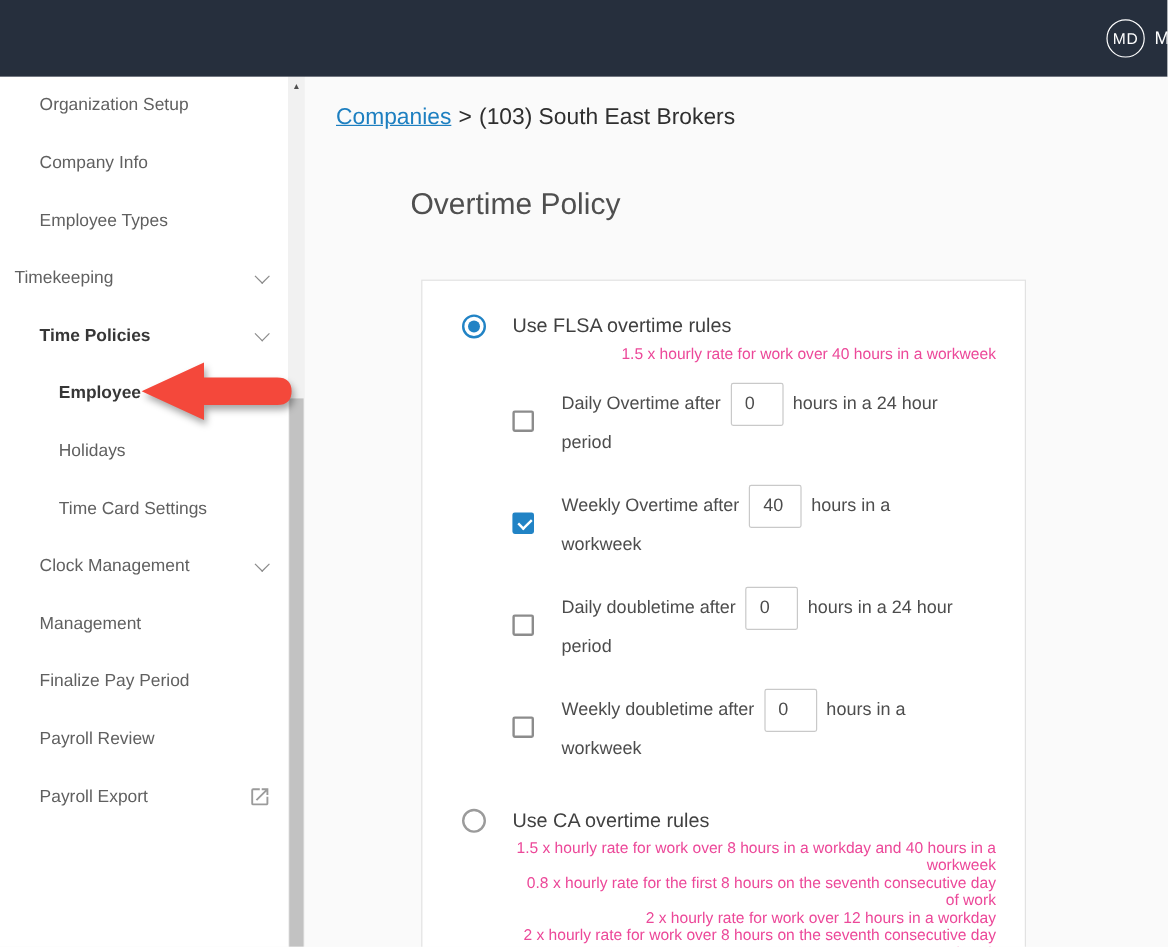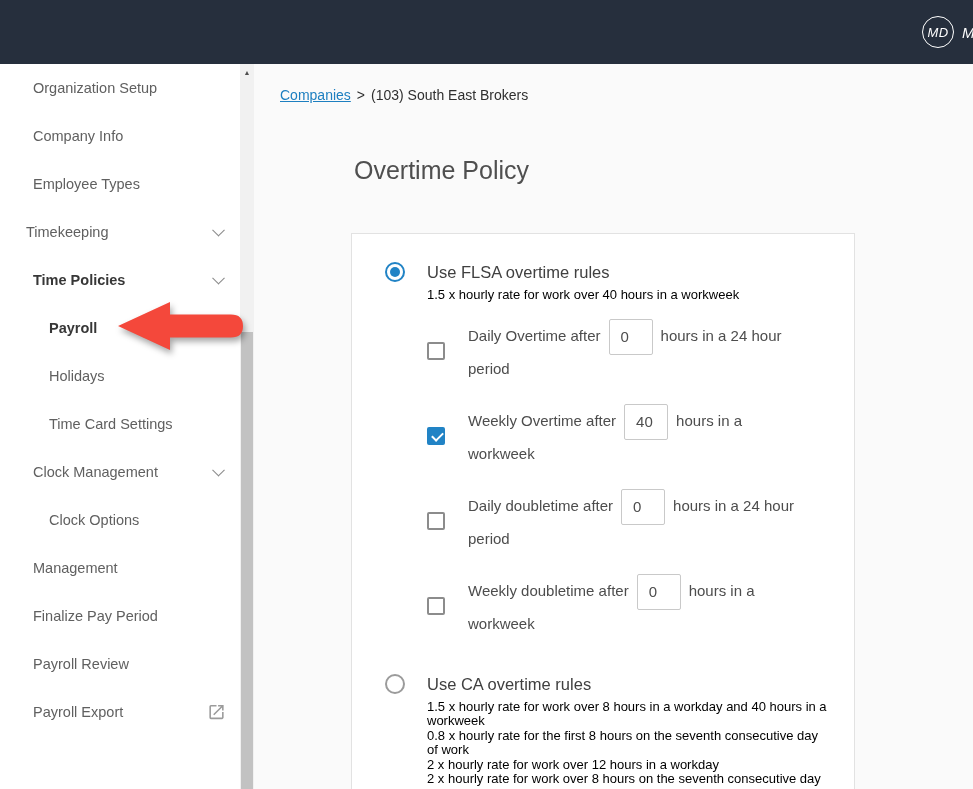--- a/index.html
+++ b/index.html
@@ -7,31 +7,31 @@
   body { font-family:"Liberation Sans", sans-serif; background:#fafafa; position:relative; }
   #app { position:absolute; inset:0; width:973px; height:789px; overflow:hidden; }
 
   
   .navbar { position:absolute; top:0; left:0; width:973px; height:64px; background:#262f3d; }
   .nav-tabs { position:absolute; left:281px; top:0; height:64px; display:flex; }
   .nav-tab { height:64px; line-height:64px; padding:0 20px; font-size:20px; font-weight:700;
              letter-spacing:1px; color:#c9ced6; position:relative; cursor:pointer;margin-top:40px; }
   .nav-tab.active { color:#ffffff; }
   .nav-tab.active::after { content:""; position:absolute; left:0; right:0; bottom:0; height:4px; background:#ffffff; }
-  .nav-user { position:absolute; left:922px; top:0; height:64px; display:flex; align-items:center; gap:8px;font-style:italic; }
+  .nav-user { position:absolute; left:922px; top:0; height:64px; display:flex; align-items:center; gap:8px; }
   .avatar { width:32px; height:32px; border:1.5px solid #ffffff; border-radius:50%;
             display:flex; align-items:center; justify-content:center;
             color:#ffffff; font-size:13px; letter-spacing:.5px; }
   .nav-username { color:#ffffff; font-size:15px; white-space:nowrap; }
 
   
   .sidebar { position:absolute; top:64px; left:0; width:240px; bottom:0; background:#ffffff; }
   .side-item { height:48px; display:flex; align-items:center; position:relative;
                font-size:14.5px; color:#606060; cursor:pointer; }
-  .side-item.lvl0 { padding-left:26px; }
+  .side-item.lvl0 { padding-left:12px; }
   .side-item.lvl1 { padding-left:33px; }
   .side-item.lvl2 { padding-left:49px; }
   .side-item.active { color:#373737; font-weight:700; }
   .chev { position:absolute; right:17px; top:50%; width:9px; height:9px;
           border-right:1.5px solid #8a8a8a; border-bottom:1.5px solid #8a8a8a;
           transform:translateY(-70%) rotate(45deg); }
   .ext-icon { position:absolute; right:14px; top:50%; transform:translateY(-50%); width:19px; height:19px; }
   .ext-icon svg { width:19px; height:19px; fill:#9b9b9b; }
 
   
@@ -39,37 +39,37 @@
   .scroll-up { position:absolute; top:0; left:0; width:14px; height:16px; display:flex;
                align-items:center; justify-content:center; font-size:7px; color:#4f4f4f; cursor:pointer; }
   .scroll-thumb { position:absolute; top:268px; left:1px; width:12px; height:457px; background:#c2c2c2; cursor:pointer; }
 
   
   .red-arrow { position:absolute; left:117px; top:299px; width:130px; height:54px; z-index:50; pointer-events:none; }
   .red-arrow svg { overflow:visible; filter:drop-shadow(2px 4px 3px rgba(0,0,0,0.35)); }
 
   
   .main { position:absolute; top:64px; left:254px; right:0; bottom:0; background:#fafafa; }
-  .breadcrumb { position:absolute; left:26px; top:23px; font-size:14px; color:#2f2f2f;text-align:right; }
+  .breadcrumb { position:absolute; left:26px; top:23px; font-size:19px; color:#2f2f2f;text-align:right; }
   .breadcrumb a { color:#1d7fc0; text-decoration:underline; cursor:pointer; }
   .crumb-sep { margin:0 6px; color:#2f2f2f; }
-  .page-title { position:absolute; left:100px; top:92px; font-size:25px; font-weight:400; color:#4f4f4f; }
+  .page-title { position:absolute; left:88px; top:92px; font-size:25px; font-weight:400; color:#4f4f4f; }
 
   .card { position:absolute; left:97px; top:133px; width:504px; height:578px;
           background:#ffffff; border:1px solid #e2e2e2; padding:25px 24px 0 33px;margin-top:36px; }
 
   .option { display:flex; align-items:flex-start; }
   .radio { width:20px; height:20px; border-radius:50%; border:2px solid #9b9b9b; flex-shrink:0;
            margin-top:3px; margin-right:22px; position:relative; cursor:pointer; background:#fff; }
   .radio.selected { border-color:#2183c5; }
   .radio.selected::after { content:""; position:absolute; left:3px; top:3px; width:10px; height:10px;
                            border-radius:50%; background:#2183c5; }
   .option-body { flex:1; min-width:0; }
   .option-label { font-size:16.5px; color:#404040; line-height:26px; }
-  .option-desc { margin-top:3px; font-size:13px; color:#000000; line-height:14.5px; max-width:410px; }
+  .option-desc { margin-top:3px; font-size:13px; color:#ec4899; line-height:14.5px; max-width:410px;text-align:right; }
 
   .cb-rows { margin-top:16px; }
   .cb-row { display:flex; align-items:center; margin-bottom:21px; }
   .checkbox { width:18px; height:18px; border:2px solid #8c8c8c; border-radius:2px; flex-shrink:0;
               margin-right:23px; position:relative; background:#fff; cursor:pointer; }
   .checkbox.checked { background:#2183c5; border-color:#2183c5; }
   .checkbox.checked::after { content:""; position:absolute; left:4.5px; top:1px; width:5px; height:9px;
                              border-right:2px solid #fff; border-bottom:2px solid #fff; transform:rotate(45deg); }
   .cb-text { width:340px; font-size:15px; color:#4d4d4d; line-height:28px; }
   .hours-input { width:44px; height:36px; border:1px solid #c9c9c9; border-radius:2px; background:#fff;
@@ -107,34 +107,31 @@
     </div>
     <div class="side-item lvl0">
       <span>Timekeeping</span>
       <span class="chev"></span>
     </div>
     <div class="side-item lvl1 active">
       <span>Time Policies</span>
       <span class="chev"></span>
     </div>
     <div class="side-item lvl2 active">
-      <span>Payroll</span>
+      <span>Employee</span>
     </div>
     <div class="side-item lvl2">
       <span>Holidays</span>
     </div>
     <div class="side-item lvl2">
       <span>Time Card Settings</span>
     </div>
     <div class="side-item lvl1">
       <span>Clock Management</span>
       <span class="chev"></span>
-    </div>
-    <div class="side-item lvl2">
-      <span>Clock Options</span>
     </div>
     <div class="side-item lvl1">
       <span>Management</span>
     </div>
     <div class="side-item lvl1">
       <span>Finalize Pay Period</span>
     </div>
     <div class="side-item lvl1">
       <span>Payroll Review</span>
     </div>

